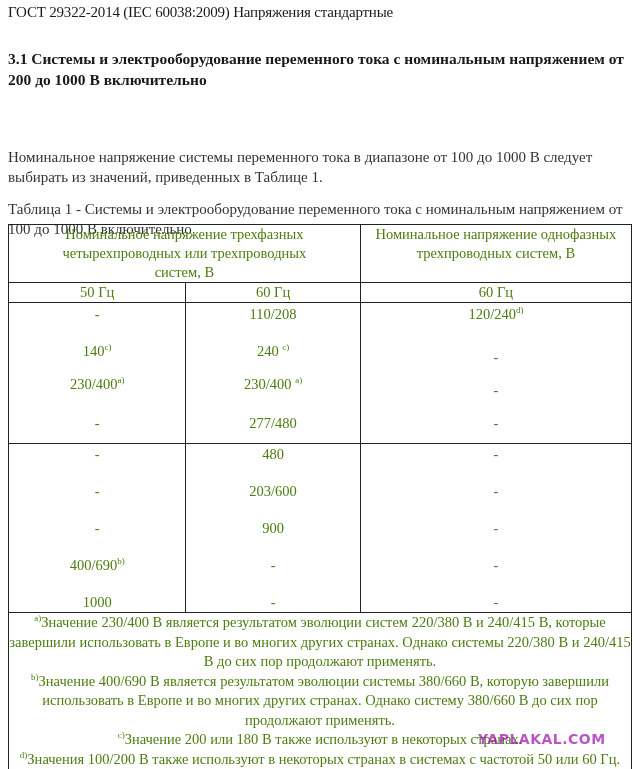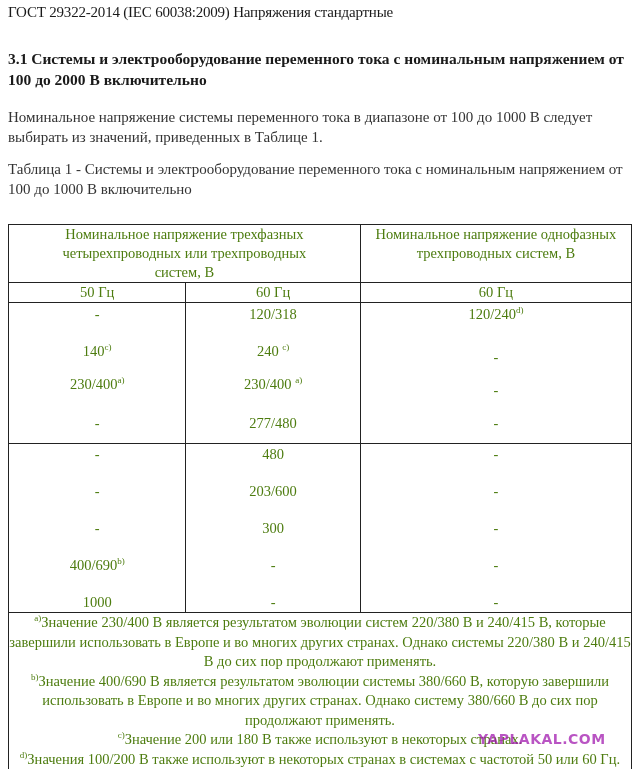--- a/index.html
+++ b/index.html
@@ -1,40 +1,40 @@
 <!DOCTYPE html>
 <html><head>
 <meta charset="utf-8">
 <style>
   html, body { margin: 0; padding: 0; background: #ffffff; }
   body { width: 640px; height: 769px; position: relative; overflow: hidden;
          font-family: "Liberation Serif", "DejaVu Serif", serif; color: #1a1a1a; }
   .doc-header { position: absolute; left: 8px; top: 4px; font-size: 15px; letter-spacing: -0.2px; }
   .section-title { position: absolute; left: 8px; top: 48px; width: 625px; font-size: 15.5px; font-weight: bold; line-height: 21px; }
-  .para { position: absolute; left: 8px; width: 625px; font-size: 15px; line-height: 20px; color: #333; }
+  .para { position: absolute; left: 8px; width: 625px; font-size: 15px; line-height: 20px; color: #333; margin-top: 40px; }
   .p1 { top: 107px; }
   .p2 { top: 159px; }
   table.t { position: absolute; left: 8px; top: 224px; width: 624px; border-collapse: collapse;
             font-size: 14.5px; color: #4d7c0f; }
   table.t td { border: 1px solid #222; text-align: center; vertical-align: top; padding: 0; }
   .c1 { width: 175px; } .c2 { width: 172px; } .c3 { width: 268px; }
   .hdr td { padding: 3px 6px 2px; line-height: 19px; }
   .freq td { height: 19px; line-height: 19px; }
   .cell-stack { display: flex; flex-direction: column; }
   .cell-stack span { display: block; line-height: 19px; }
   sup { font-size: 9px; vertical-align: 6px; line-height: 0; }
   .notes td { text-align: left; padding: 1px 6px 2px 8px; line-height: 19.5px; font-size: 14.5px; }
   .watermark { position: absolute; left: 478px; top: 731px; font-family: "DejaVu Sans", sans-serif;
                font-weight: bold; font-size: 14px; color: #a21caf; opacity: 0.75; letter-spacing: 0.5px; }
 </style>
 </head>
 <body>
 
 <div class="doc-header">ГОСТ 29322-2014 (IEC 60038:2009) Напряжения стандартные</div>
-<div class="section-title">3.1 Системы и электрооборудование переменного тока с номинальным напряжением от 100 до 2000 В включительно</div>
+<div class="section-title">3.1 Системы и электрооборудование переменного тока с номинальным напряжением от 200 до 1000 В включительно</div>
 <div class="para p1">Номинальное напряжение системы переменного тока в диапазоне от 100 до 1000 В следует выбирать из значений, приведенных в Таблице 1.</div>
 <div class="para p2">Таблица 1 - Системы и электрооборудование переменного тока с номинальным напряжением от 100 до 1000 В включительно</div>
 
 <table class="t">
   <tbody>
       <tr class="hdr">
     <td colspan="2" style="height:52px;">
       <div style="padding:0 30px;">Номинальное напряжение трехфазных четырехпроводных или трехпроводных систем, В</div>
     </td>
     <td class="c3">
@@ -50,21 +50,21 @@
     <td class="c1" style="height:140px;">
       <div class="cell-stack" style="padding-top:2px;">
         <span style="height:37px"><b style="font-weight:normal">-</b><sup></sup></span>
         <span style="height:33px"><b style="font-weight:normal">140</b><sup>c)</sup></span>
         <span style="height:39px"><b style="font-weight:normal">230/400</b><sup>a)</sup></span>
         <span><b style="font-weight:normal">-</b><sup></sup></span>
       </div>
     </td>
     <td class="c2">
       <div class="cell-stack" style="padding-top:2px;">
-        <span style="height:37px"><b style="font-weight:normal">120/318</b><sup></sup></span>
+        <span style="height:37px"><b style="font-weight:normal">110/208</b><sup></sup></span>
         <span style="height:33px"><b style="font-weight:normal">240 </b><sup>c)</sup></span>
         <span style="height:39px"><b style="font-weight:normal">230/400 </b><sup>a)</sup></span>
         <span><b style="font-weight:normal">277/480</b><sup></sup></span>
       </div>
     </td>
     <td class="c3">
       <div class="cell-stack" style="padding-top:2px;">
         <span style="height:37px"><b style="font-weight:normal">120/240</b><sup>d)</sup></span>
         <span style="height:33px;padding-top:6px;box-sizing:border-box"><b style="font-weight:normal">-</b></span>
         <span style="height:39px;padding-top:6px;box-sizing:border-box"><b style="font-weight:normal">-</b></span>
@@ -79,21 +79,21 @@
         <span style="height:37px">-</span>
         <span style="height:37px">-</span>
         <span style="height:37px"><b style="font-weight:normal">400/690</b><sup>b)</sup></span>
         <span>1000</span>
       </div>
     </td>
     <td class="c2">
       <div class="cell-stack" style="padding-top:1px;">
         <span style="height:37px">480</span>
         <span style="height:37px">203/600</span>
-        <span style="height:37px">300</span>
+        <span style="height:37px">900</span>
         <span style="height:37px">-</span>
         <span>-</span>
       </div>
     </td>
     <td class="c3">
       <div class="cell-stack" style="padding-top:1px;">
         <span style="height:37px">-</span>
         <span style="height:37px">-</span>
         <span style="height:37px">-</span>
         <span style="height:37px">-</span>

